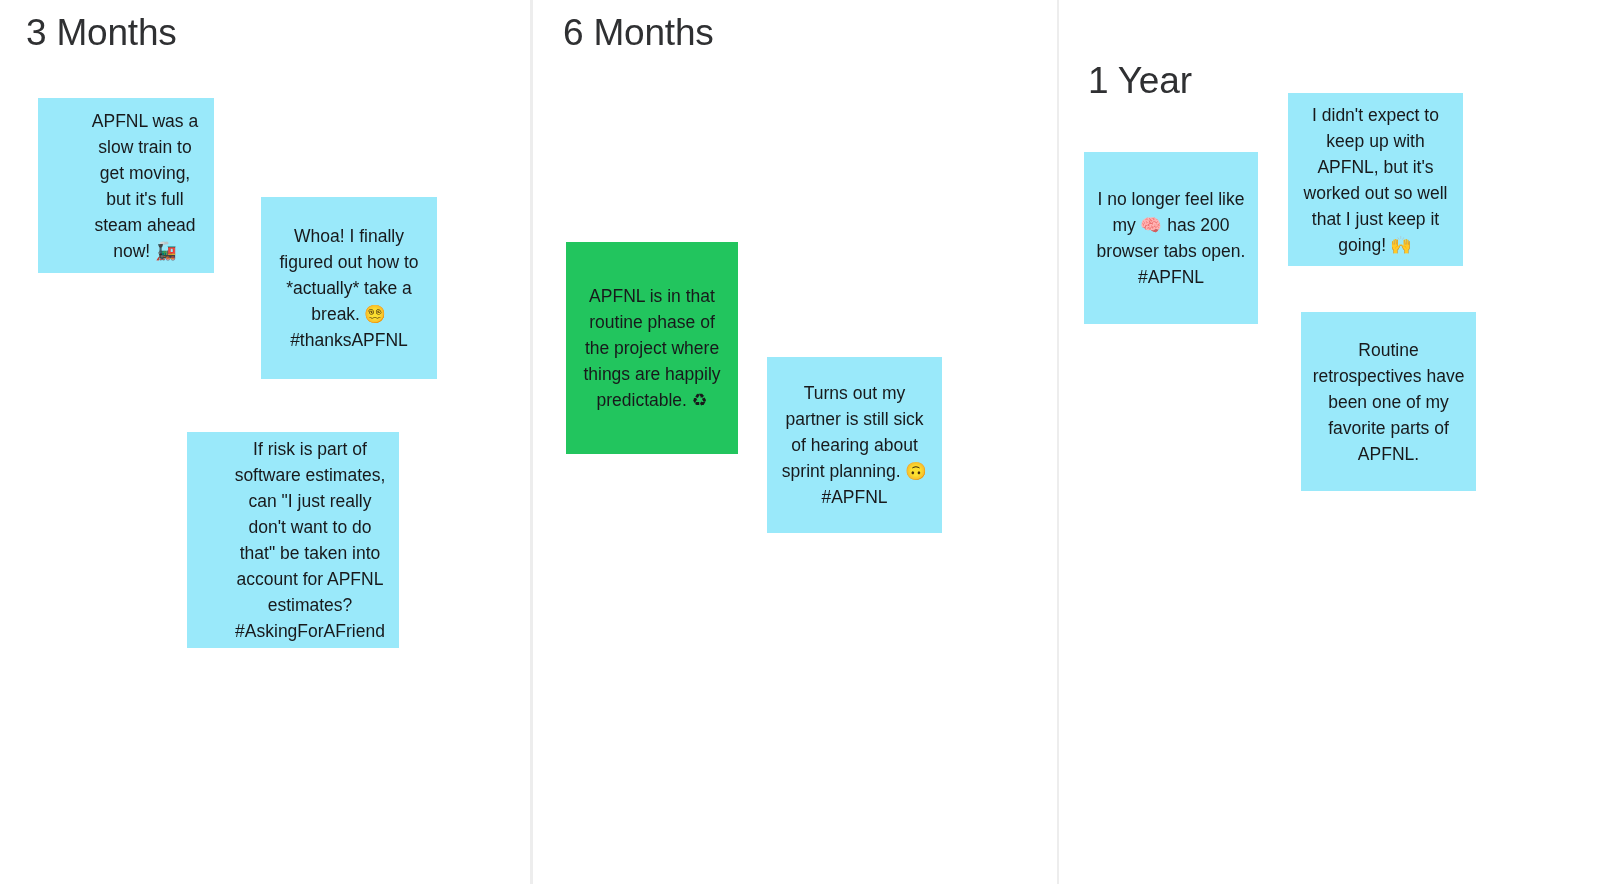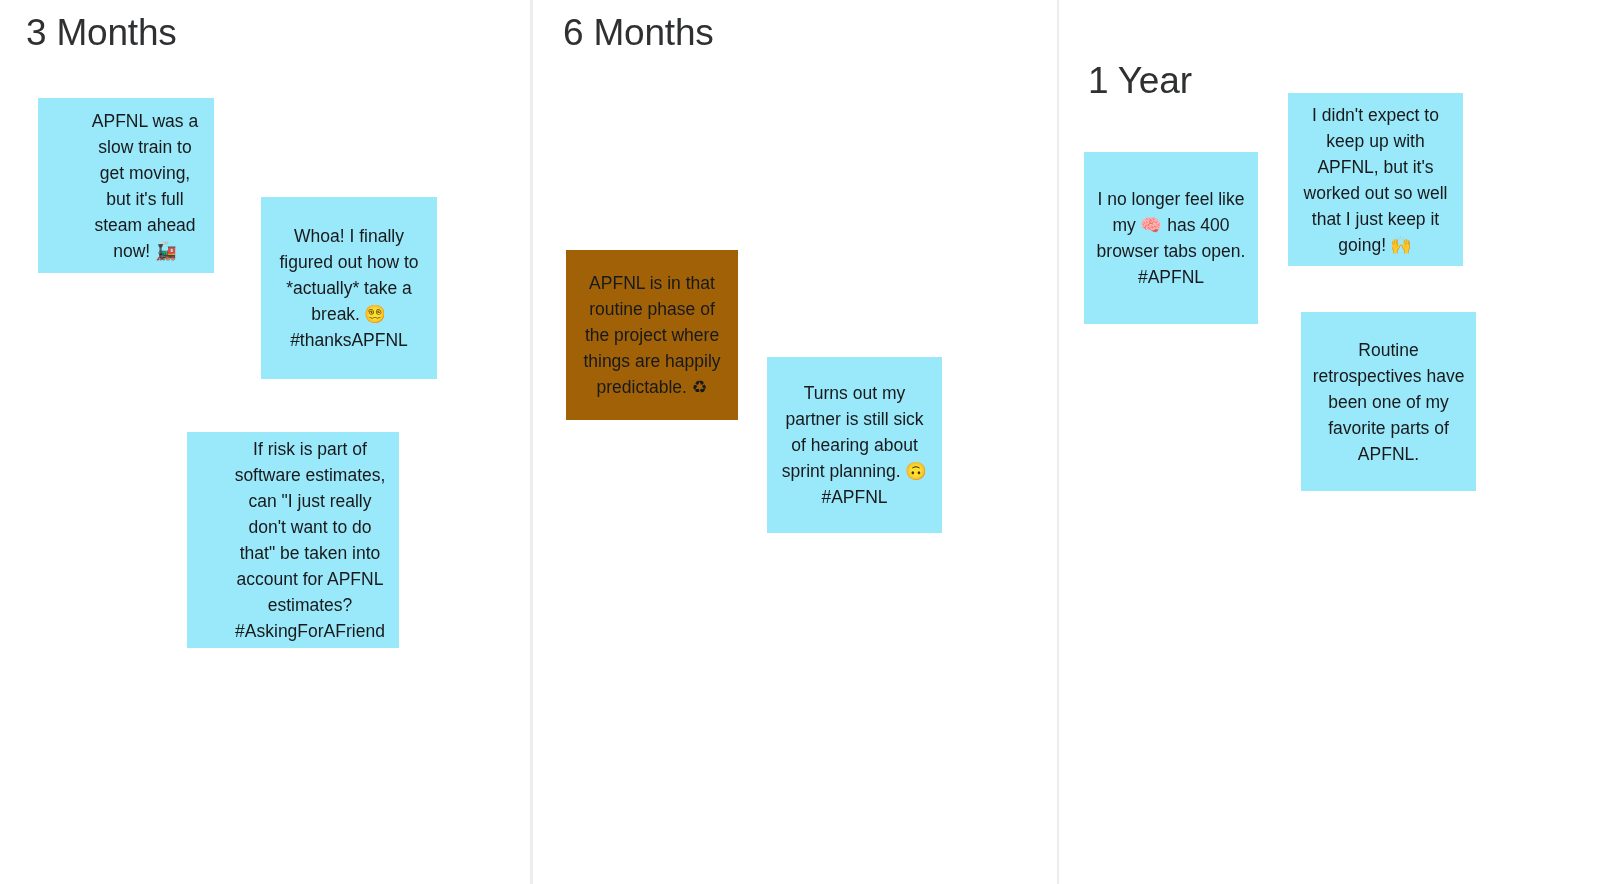--- a/index.html
+++ b/index.html
@@ -99,29 +99,29 @@
   <div class="note" style="left: 38px; top: 98px; width: 176px; height: 175px; background: rgb(154, 233, 250); color: rgb(24, 25, 27); padding-left: 48px;">
     <span class="note-text">APFNL was a slow train to get moving, but it's full steam ahead now! 🚂</span>
   </div>
   <div class="note" style="left: 261px; top: 197px; width: 176px; height: 182px; background: rgb(154, 233, 250); color: rgb(24, 25, 27);">
     <span class="note-text">Whoa! I finally figured out how to *actually* take a break. 😵‍💫 #thanksAPFNL</span>
   </div>
   <div class="note" style="left: 187px; top: 432px; width: 212px; height: 216px; background: rgb(154, 233, 250); color: rgb(24, 25, 27); padding-left: 44px;">
     <span class="note-text">If risk is part of software estimates, can "I just really don't want to do that" be taken into account for APFNL estimates? #AskingForAFriend</span>
   </div>
 
-  <div class="note" style="left: 566px; top: 250px; width: 172px; height: 170px; background: #a16207; color: rgb(24, 25, 27);">
+  <div class="note" style="left: 566px; top: 242px; width: 172px; height: 212px; background: #22c55e; color: rgb(24, 25, 27);">
     <span class="note-text">APFNL is in that routine phase of the project where things are happily predictable. ♻</span>
   </div>
   <div class="note" style="left: 767px; top: 357px; width: 175px; height: 176px; background: rgb(154, 233, 250); color: rgb(24, 25, 27);">
     <span class="note-text">Turns out my partner is still sick of hearing about sprint planning. 🙃 #APFNL</span>
   </div>
 
   <div class="note" style="left: 1084px; top: 152px; width: 174px; height: 172px; background: rgb(154, 233, 250); color: rgb(24, 25, 27);">
-    <span class="note-text">I no longer feel like my 🧠 has 400 browser tabs open. #APFNL</span>
+    <span class="note-text">I no longer feel like my 🧠 has 200 browser tabs open. #APFNL</span>
   </div>
   <div class="note" style="left: 1288px; top: 93px; width: 175px; height: 173px; background: rgb(154, 233, 250); color: rgb(24, 25, 27);">
     <span class="note-text">I didn't expect to keep up with APFNL, but it's worked out so well that I just keep it going! 🙌</span>
   </div>
   <div class="note" style="left: 1301px; top: 312px; width: 175px; height: 179px; background: rgb(154, 233, 250); color: rgb(24, 25, 27);">
     <span class="note-text">Routine retrospectives have been one of my favorite parts of APFNL.</span>
   </div>
 
 </div>
 

